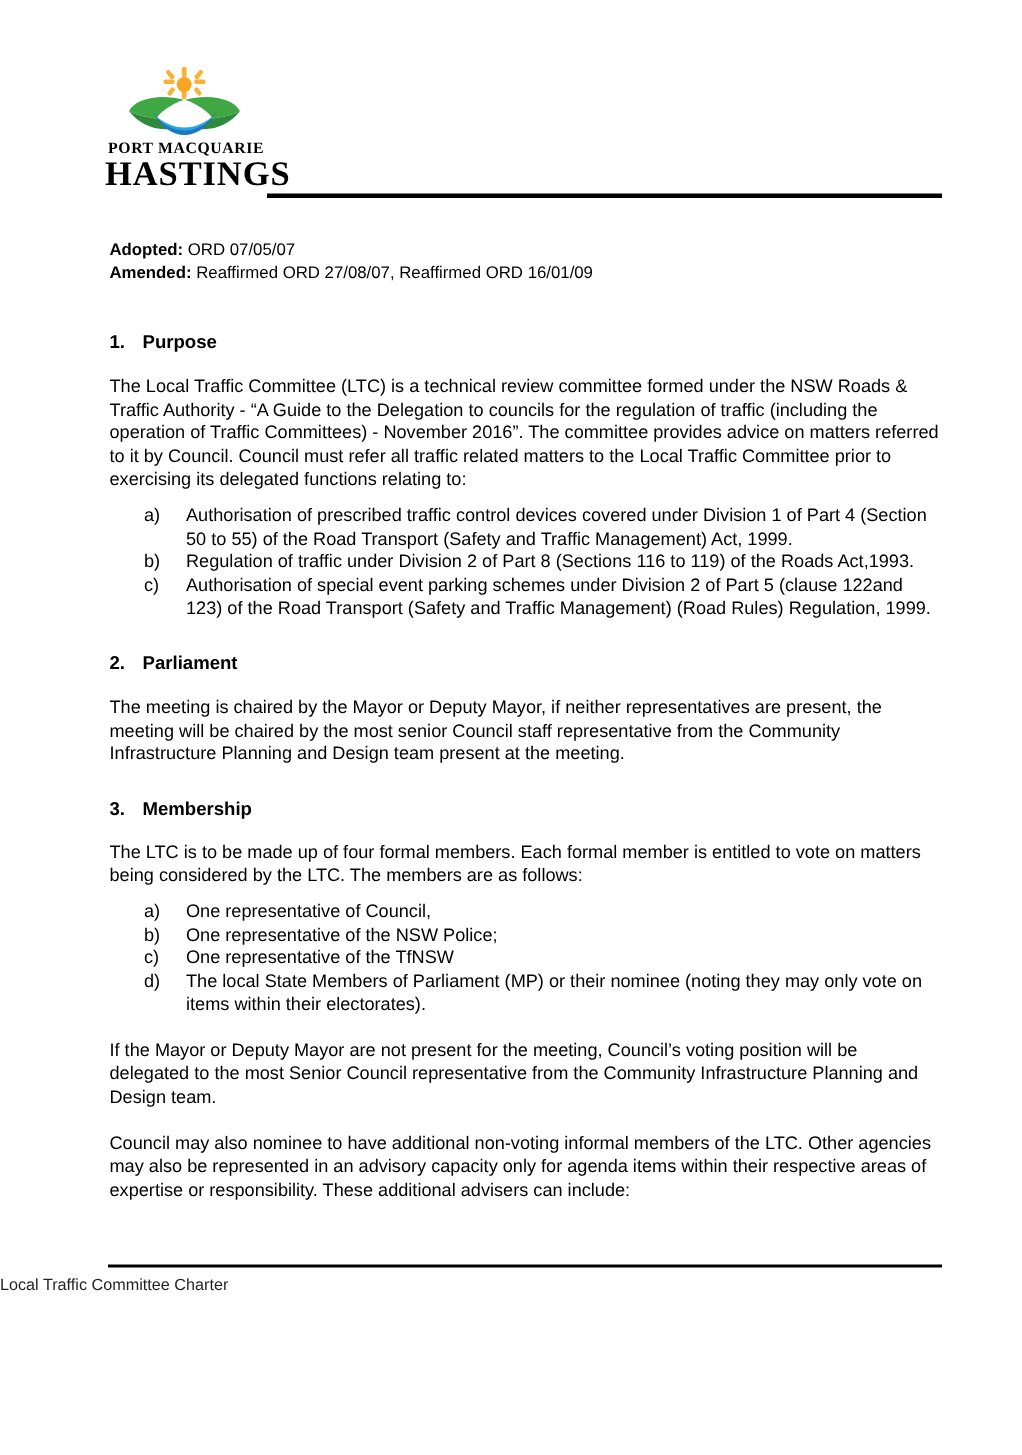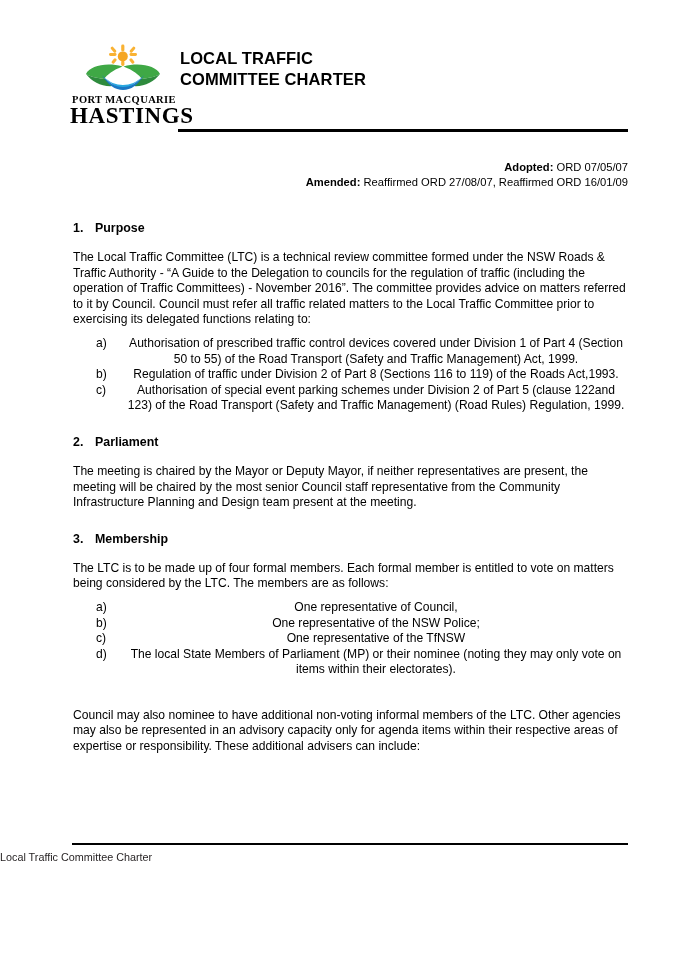--- a/index.html
+++ b/index.html
@@ -91,21 +91,20 @@
     position: absolute;
     left: 73px;
     top: 160px;
     width: 555px;
   }
 
   .meta {
     font-size: 11.2px;
     line-height: 14.5px;
     margin-bottom: 0;
-    text-align: right;
   }
   .meta-row { white-space: nowrap; }
   .meta-label { font-weight: bold; }
   .meta-value { font-weight: normal; }
 
   h2.section {
     font-size: 12.4px;
     font-weight: bold;
     margin: 0;
     padding: 0;
@@ -138,21 +137,20 @@
     align-items: flex-start;
   }
   ol.alpha > li .marker {
     flex: 0 0 28px;
     width: 28px;
     padding-left: 23px;
     box-sizing: content-box;
   }
   ol.alpha > li .item-text {
     flex: 1 1 auto;
-    text-align: center;
   }
 
   
   .gap-purpose-head { height: 32px; }
   .gap-head-para { height: 14px; }
   .gap-para-list { height: 8px; }
   .gap-list-head { height: 21px; }
   .gap-sec-para { height: 14px; }
   .gap-para-para { height: 15px; }
   .gap-chair-head { height: 21px; }
@@ -213,24 +211,20 @@
         <path d="M6 30 C 12 38, 22 43, 33 42 C 28 38, 25 34, 24 35 C 16 34, 9 32, 6 30 Z" fill="#2E8B3D"></path>
         <path d="M80 30 C 74 38, 64 43, 53 42 C 58 38, 61 34, 62 35 C 70 34, 77 32, 80 30 Z" fill="#2E8B3D"></path>
 
         <path d="M24 33 C 30 39, 36 44, 43 44 C 50 44, 56 39, 62 33 C 57 38, 50 41, 43 41 C 36 41, 29 38, 24 33 Z" fill="#29A8E0"></path>
         <path d="M22 31 C 29 39, 35 43, 43 43 C 51 43, 57 39, 64 31 C 58 41, 51 46, 43 46 C 35 46, 28 41, 22 31 Z" fill="#1B77C4"></path>
       </svg>
       <div class="logo-word-top">PORT MACQUARIE</div>
       <div class="logo-word-bottom">HASTINGS</div>
     </div>
 
-    <div class="doc-title">
-      <span class="t-line">LOCAL TRAFFIC</span>
-      <span class="t-line">COMMITTEE CHARTER</span>
-    </div>
 
     <div class="header-rule"></div>
   </div>
 
   <div class="content">
 
     <div class="meta">
       <div class="meta-row">
         <span class="meta-label">Adopted:</span>
         <span class="meta-value">ORD 07/05/07</span>
@@ -298,20 +292,21 @@
         <span class="marker">c)</span>
         <span class="item-text">One representative of the TfNSW</span>
       </li>
       <li>
         <span class="marker">d)</span>
         <span class="item-text">The local State Members of Parliament (MP) or their nominee (noting they may only vote on items within their electorates).</span>
       </li>
     </ol>
 
     <div class="gap-para-para"></div>
+    <p class="body">If the Mayor or Deputy Mayor are not present for the meeting, Council’s voting position will be delegated to the most Senior Council representative from the Community Infrastructure Planning and Design team.</p>
 
     <div class="gap-para-para"></div>
     <p class="body">Council may also nominee to have additional non-voting informal members of the LTC. Other agencies may also be represented in an advisory capacity only for agenda items within their respective areas of expertise or responsibility. These additional advisers can include:</p>
 
   </div>
 
   <div class="footer">
     <div class="footer-rule"></div>
     <div class="footer-text">
       <span>Local Traffic Committee Charter</span>

